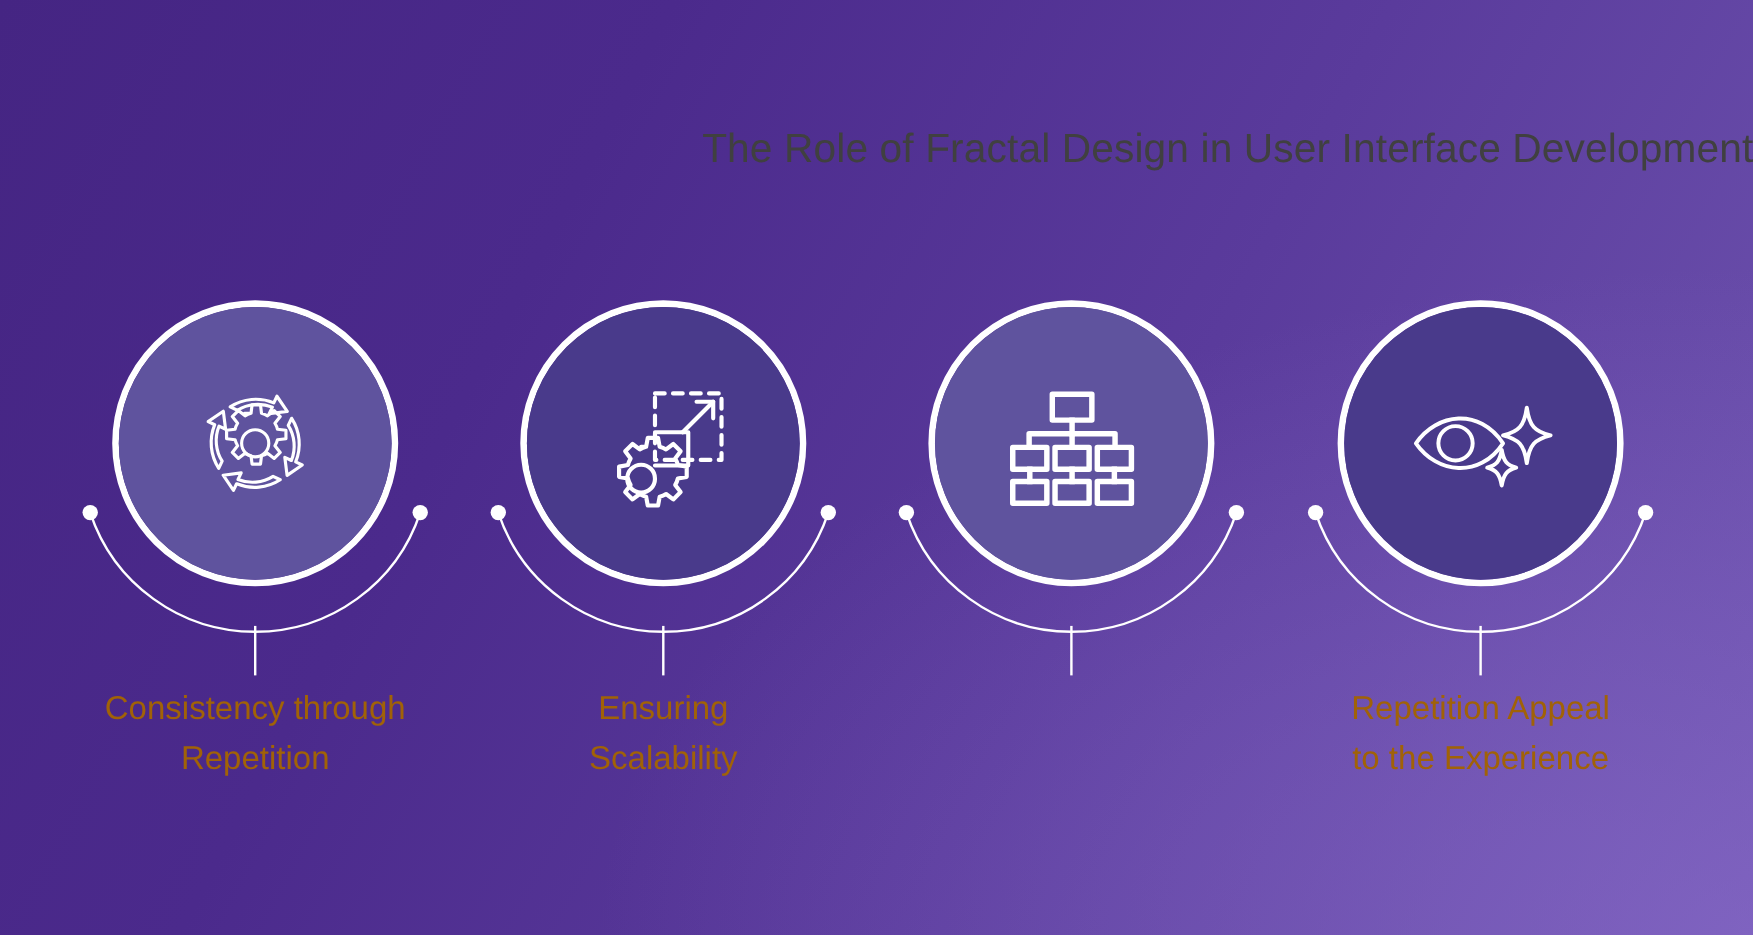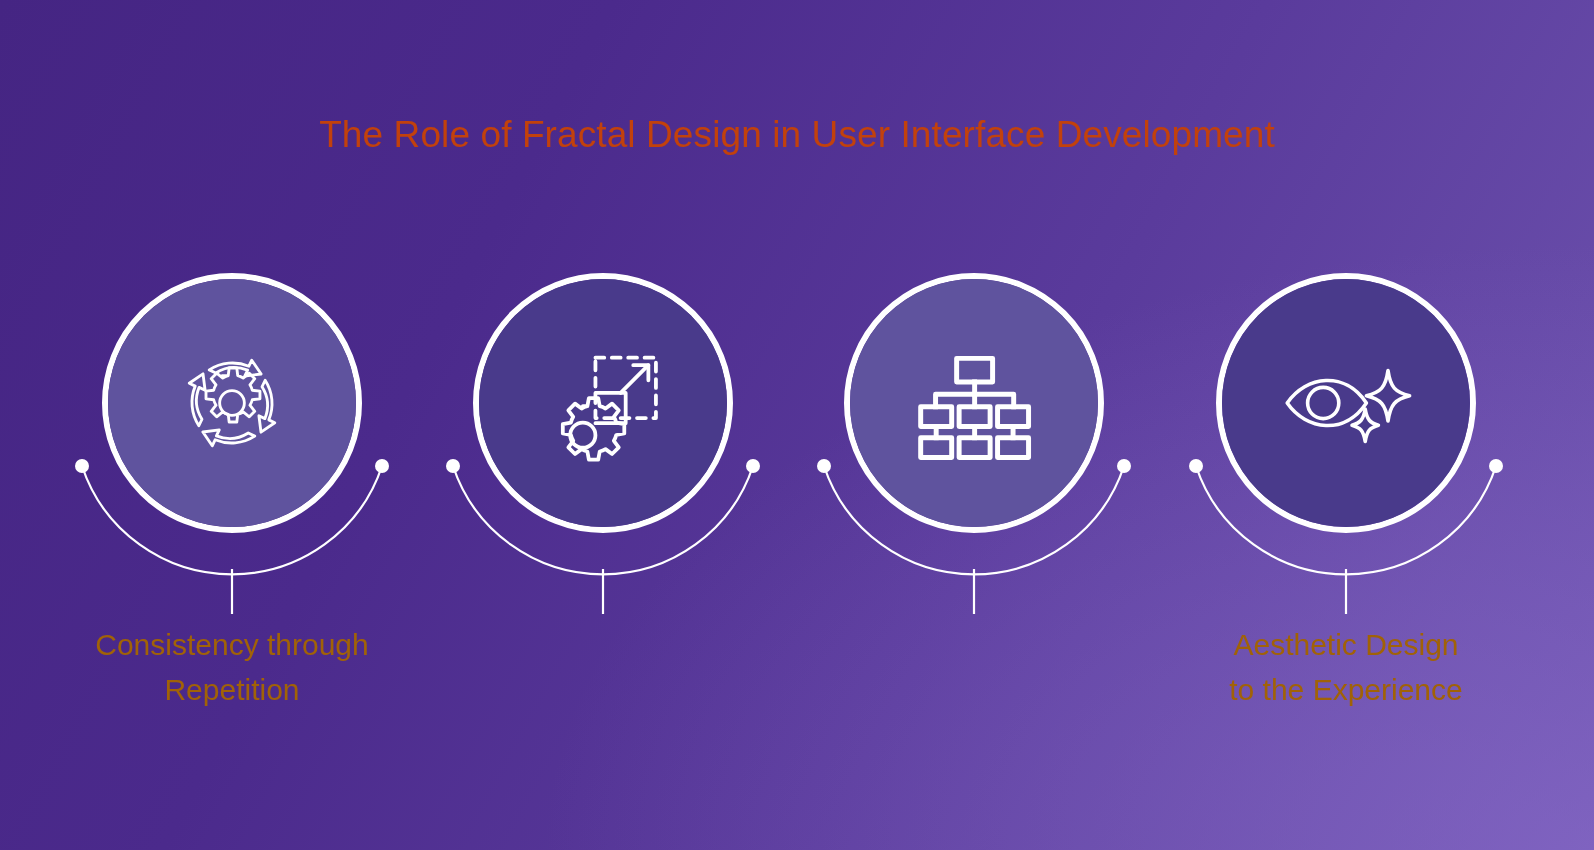--- a/index.html
+++ b/index.html
@@ -12,22 +12,22 @@
     overflow:hidden;
     position:relative;
   }
 
   #stage { position:absolute; inset:0; }
 
   .title {
     position:absolute;
     left:0; right:0;
     top:114px;
-    text-align:center;
-    color:#c2410c;
+    text-align:right;
+    color:#404040;
     font-size:37px;
     font-weight:400;
     letter-spacing:0.1px;
     white-space:nowrap;
   }
 
   .svg-layer { position:absolute; inset:0; width:1594px; height:850px; }
 
   .node { position:absolute; top:273px; width:260px; height:260px; }
 
@@ -152,16 +152,18 @@
         <path d="M6 45 C22 22 54 18 72 45 C54 72 22 68 6 45 Z"></path>
         <circle cx="36" cy="45" r="13"></circle>
         <path d="M90 18 C92 32 96 36 108 39 C96 42 92 46 90 60 C88 46 84 42 72 39 C84 36 88 32 90 18 Z"></path>
         <path d="M71 50 C72.5 59 75 61.5 82 63.5 C75 65.5 72.5 68 71 77 C69.5 68 67 65.5 60 63.5 C67 61.5 69.5 59 71 50 Z"></path>
       </svg>
     </div>
   </div>
 
   <div class="label" id="label-0" style="left: 42px; width: 380px;">Consistency through
 Repetition</div>
-  <div class="label" id="label-3" style="left: 1156px; width: 380px;">Aesthetic Design
+  <div class="label" id="label-1" style="left: 413px; width: 380px;">Ensuring
+Scalability</div>
+  <div class="label" id="label-3" style="left: 1156px; width: 380px;">Repetition Appeal
 to the Experience</div>
 
 </div>
 
 </body></html>

